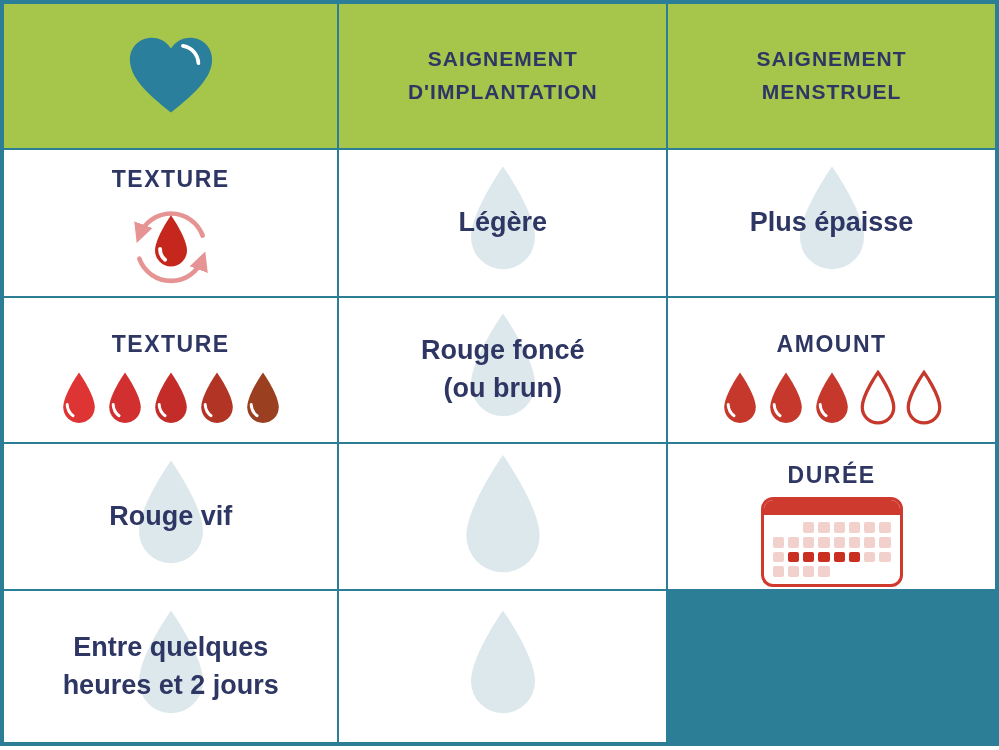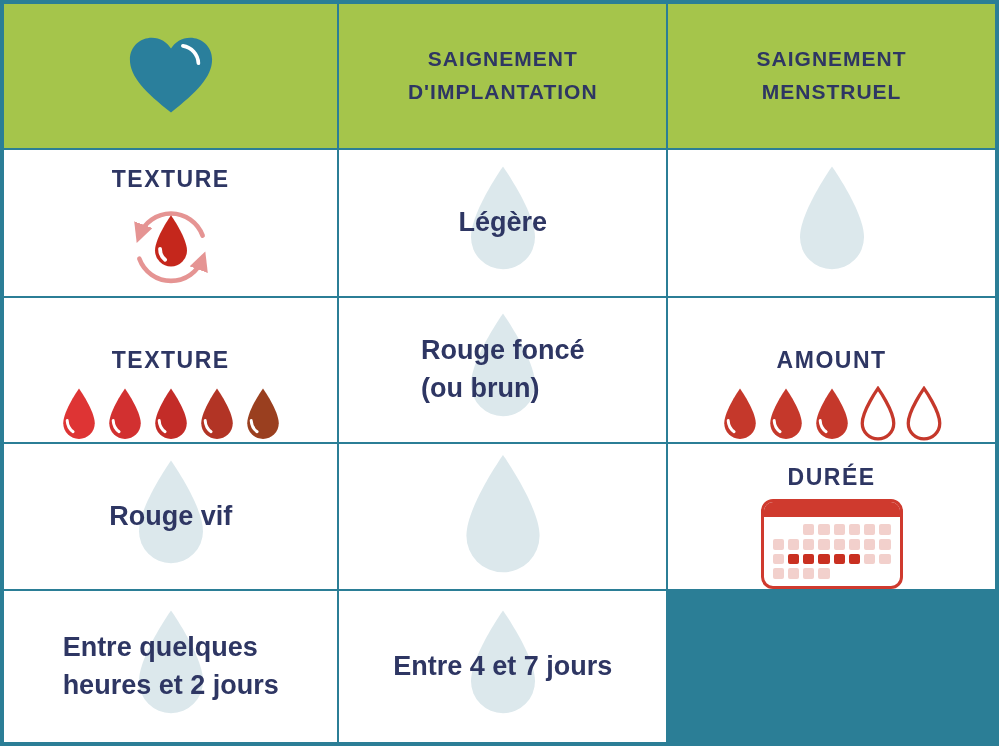--- a/index.html
+++ b/index.html
@@ -42,38 +42,39 @@
     font-weight: bold;
     font-size: 21px;
     letter-spacing: 1px;
     line-height: 1.55;
     text-align: center;
     white-space: pre-line;
   }
 
   .label-cell {
     flex-direction: column;
-    justify-content: flex-end;
+    justify-content: center;
     padding-top: 16px;
   }
 
   .row-label {
     color: var(--text-navy, #2e3663);
     font-weight: bold;
     font-size: 23px;
     letter-spacing: 1.5px;
   }
 
   .value-text {
     position: relative;
     z-index: 1;
     color: var(--text-navy, #2e3663);
     font-weight: bold;
     font-size: 27px;
     line-height: 1.4;
+    text-align: center;
     white-space: pre-line;
   }
 
   .watermark {
     position: absolute;
     width: 86px;
     height: 112px;
     left: 50%;
     top: 50%;
     transform: translate(-50%, -54%);
@@ -184,20 +185,21 @@
   <div class="cell">
     <svg class="watermark" viewBox="0 0 64 84">
         <use href="#drop-shape"></use>
       </svg>
     <span class="value-text">Légère</span>
   </div>
   <div class="cell">
     <svg class="watermark" viewBox="0 0 64 84">
         <use href="#drop-shape"></use>
       </svg>
+    <span class="value-text">Plus épaisse</span>
   </div>
 
   <div class="cell label-cell">
     <div class="row-label">TEXTURE</div>
     <div class="drops-row">
       <svg class="drop-sm" viewBox="0 0 64 84">
           <use href="#drop-shape" fill="#de3434"></use>
           <path class="hl" d="M14 52 a20 22 0 0 0 9 17"></path>
         </svg>
       <svg class="drop-sm" viewBox="0 0 64 84">
@@ -306,16 +308,15 @@
     <svg class="watermark" viewBox="0 0 64 84">
         <use href="#drop-shape"></use>
       </svg>
     <span class="value-text">Entre quelques
 heures et 2 jours</span>
   </div>
   <div class="cell">
     <svg class="watermark" viewBox="0 0 64 84">
         <use href="#drop-shape"></use>
       </svg>
-    <span class="value-text">Entre 4 et 7 jours</span>
   </div>
 
 </div>
 
 </body></html>

